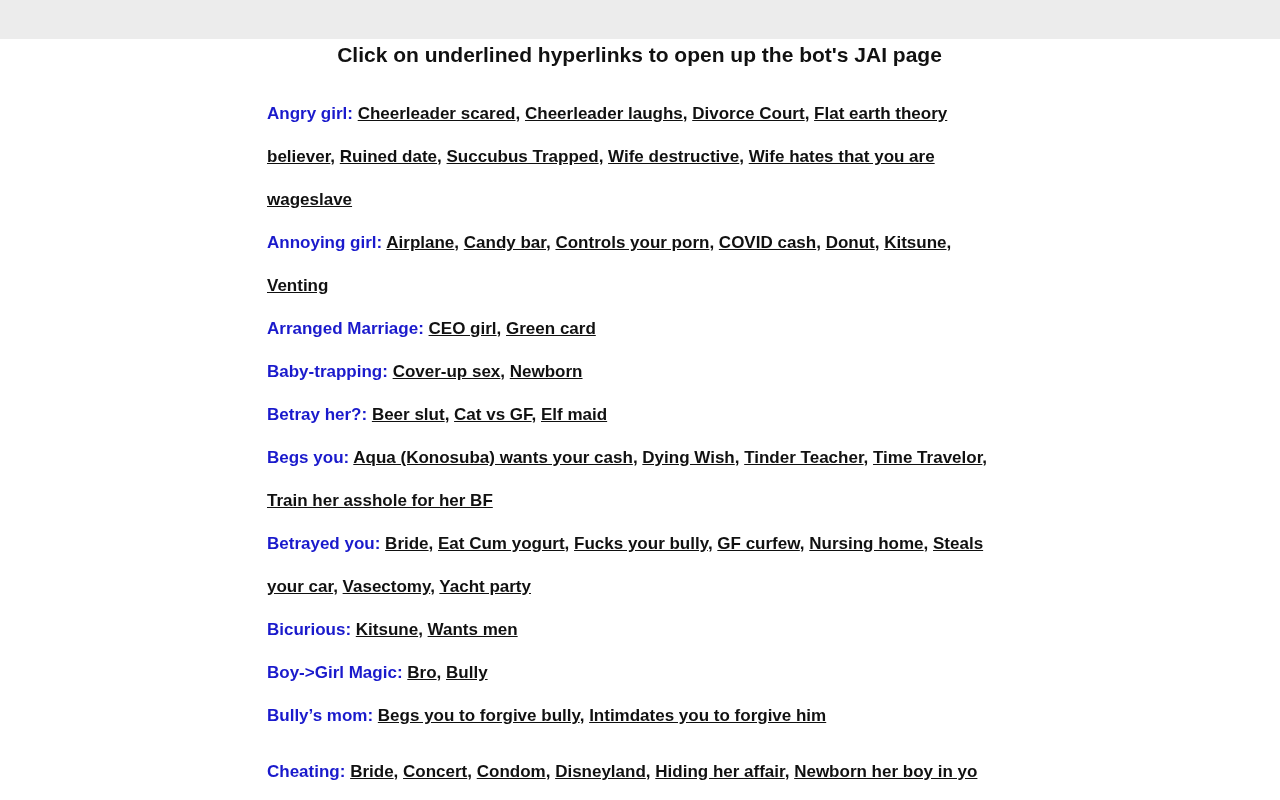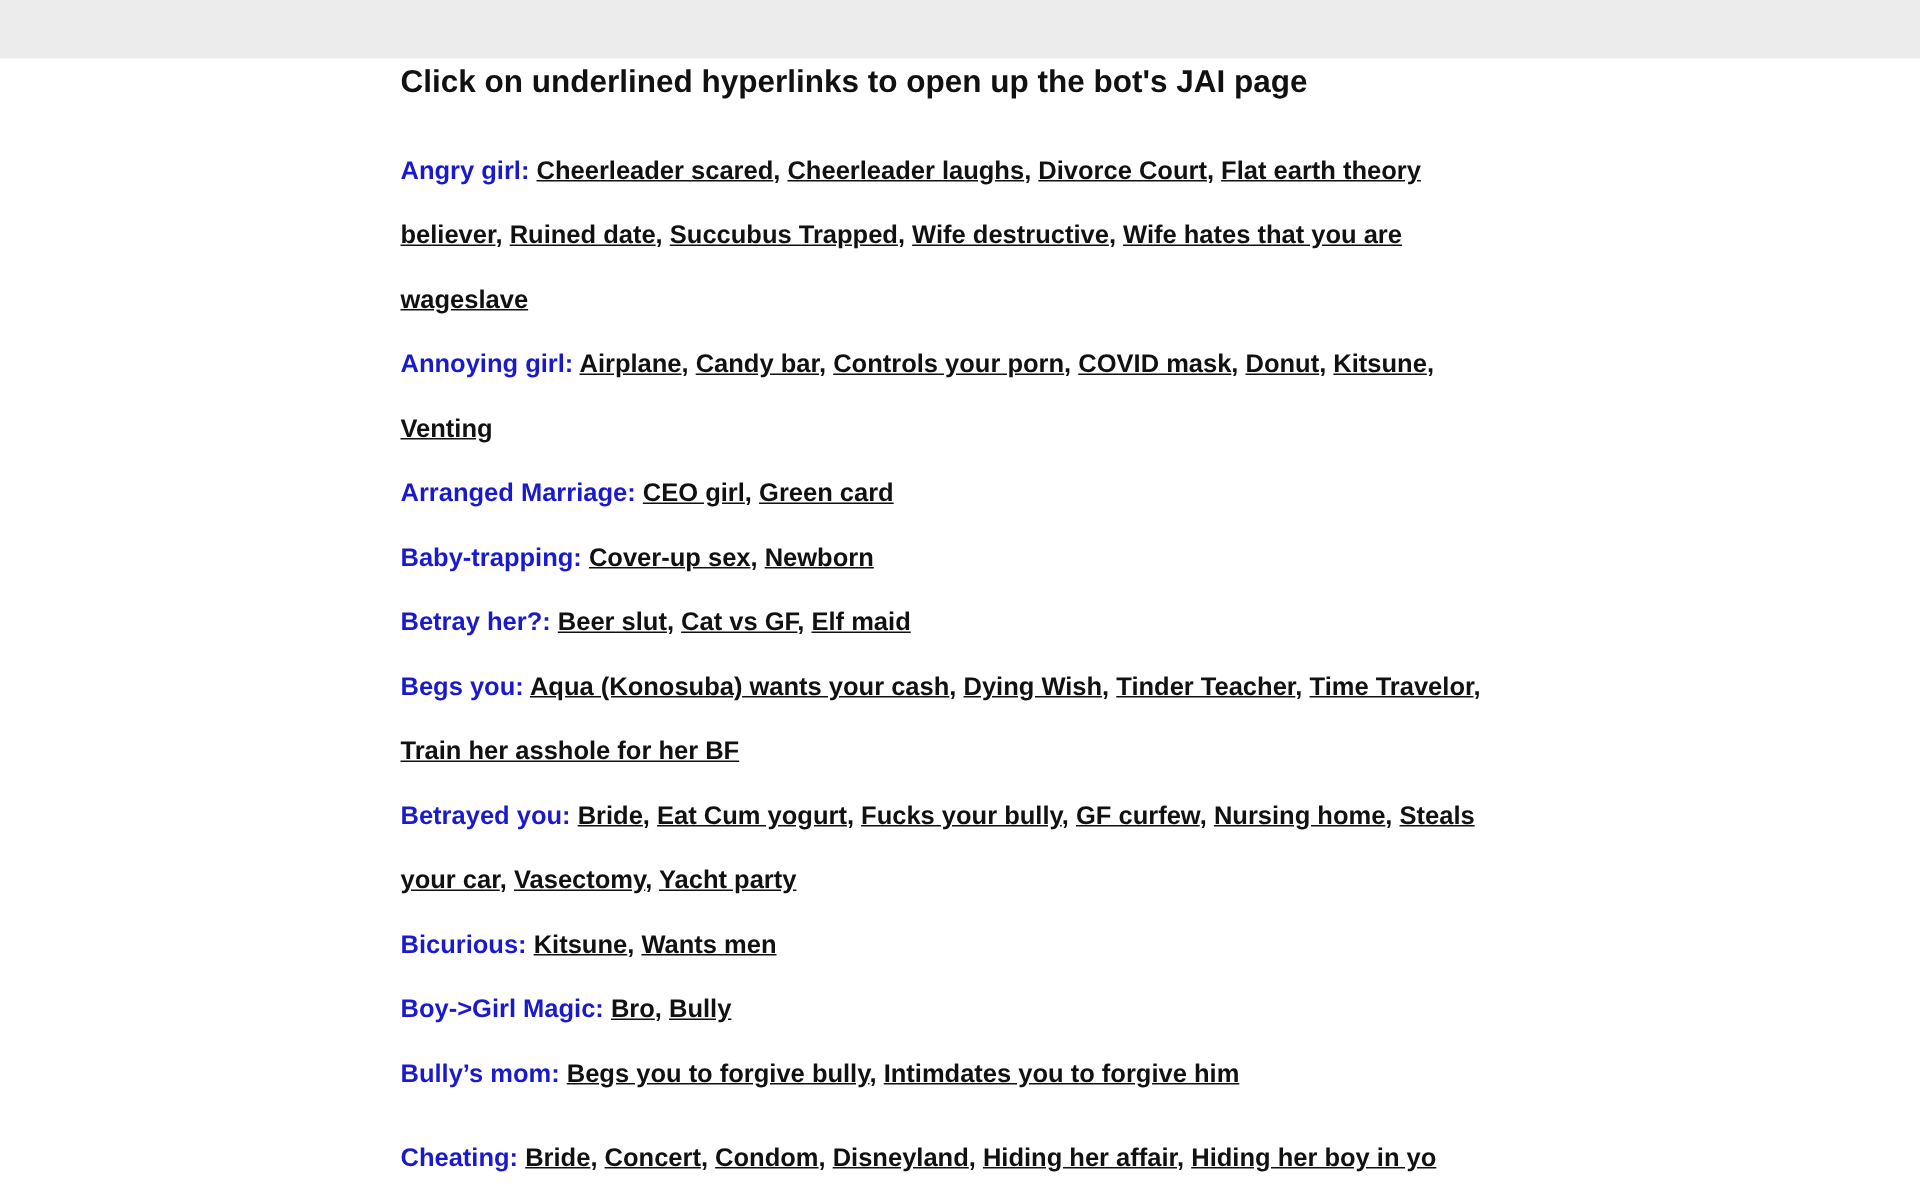--- a/index.html
+++ b/index.html
@@ -23,20 +23,21 @@
       left: 267px;
       top: 39px;
       width: 745px;
     }
     .page-title {
       font-size: 21px;
       font-weight: bold;
       color: #111111;
       margin: 3px 0 0 0;
       line-height: 26px;
+      text-align: center;
     }
     .entries {
       margin-top: 24px;
     }
     .entry {
       font-size: 17px;
       font-weight: bold;
       line-height: 43px;
       color: #111111;
       margin: 0;
@@ -55,24 +56,24 @@
   </style>
 </head>
 <body>
 
 <div class="topbar"></div>
 
 <div class="page">
   <h1 class="page-title">Click on underlined hyperlinks to open up the bot's JAI page</h1>
   <div class="entries" id="entries">
       <p class="entry"><span class="cat">Angry girl:</span> <a class="link">Cheerleader scared</a><span>, </span><a class="link">Cheerleader laughs</a><span>, </span><a class="link">Divorce Court</a><span>, </span><a class="link">Flat earth theory believer</a><span>, </span><a class="link">Ruined date</a><span>, </span><a class="link">Succubus Trapped</a><span>, </span><a class="link">Wife destructive</a><span>, </span><a class="link">Wife hates that you are wageslave</a></p>
-      <p class="entry"><span class="cat">Annoying girl:</span> <a class="link">Airplane</a><span>, </span><a class="link">Candy bar</a><span>, </span><a class="link">Controls your porn</a><span>, </span><a class="link">COVID mask</a><span>, </span><a class="link">Donut</a><span>, </span><a class="link">Kitsune</a><span>, </span><a class="link">Venting</a></p>
+      <p class="entry"><span class="cat">Annoying girl:</span> <a class="link">Airplane</a><span>, </span><a class="link">Candy bar</a><span>, </span><a class="link">Controls your porn</a><span>, </span><a class="link">COVID cash</a><span>, </span><a class="link">Donut</a><span>, </span><a class="link">Kitsune</a><span>, </span><a class="link">Venting</a></p>
       <p class="entry"><span class="cat">Arranged Marriage:</span> <a class="link">CEO girl</a><span>, </span><a class="link">Green card</a></p>
       <p class="entry"><span class="cat">Baby-trapping:</span> <a class="link">Cover-up sex</a><span>, </span><a class="link">Newborn</a></p>
       <p class="entry"><span class="cat">Betray her?:</span> <a class="link">Beer slut</a><span>, </span><a class="link">Cat vs GF</a><span>, </span><a class="link">Elf maid</a></p>
       <p class="entry"><span class="cat">Begs you:</span> <a class="link">Aqua (Konosuba) wants your cash</a><span>, </span><a class="link">Dying Wish</a><span>, </span><a class="link">Tinder Teacher</a><span>, </span><a class="link">Time Travelor</a><span>, </span><a class="link">Train her asshole for her BF</a></p>
       <p class="entry"><span class="cat">Betrayed you:</span> <a class="link">Bride</a><span>, </span><a class="link">Eat Cum yogurt</a><span>, </span><a class="link">Fucks your bully</a><span>, </span><a class="link">GF curfew</a><span>, </span><a class="link">Nursing home</a><span>, </span><a class="link">Steals your car</a><span>, </span><a class="link">Vasectomy</a><span>, </span><a class="link">Yacht party</a></p>
       <p class="entry"><span class="cat">Bicurious:</span> <a class="link">Kitsune</a><span>, </span><a class="link">Wants men</a></p>
       <p class="entry"><span class="cat">Boy-&gt;Girl Magic:</span> <a class="link">Bro</a><span>, </span><a class="link">Bully</a></p>
       <p class="entry"><span class="cat">Bully’s mom:</span> <a class="link">Begs you to forgive bully</a><span>, </span><a class="link">Intimdates you to forgive him</a></p>
-      <p class="entry spaced"><span class="cat">Cheating:</span> <a class="link">Bride</a><span>, </span><a class="link">Concert</a><span>, </span><a class="link">Condom</a><span>, </span><a class="link">Disneyland</a><span>, </span><a class="link">Hiding her affair</a><span>, </span><a class="link">Hiding her boy in yo</a></p>
+      <p class="entry spaced"><span class="cat">Cheating:</span> <a class="link">Bride</a><span>, </span><a class="link">Concert</a><span>, </span><a class="link">Condom</a><span>, </span><a class="link">Disneyland</a><span>, </span><a class="link">Hiding her affair</a><span>, </span><a class="link">Newborn her boy in yo</a></p>
     </div>
 </div>
 
 </body></html>

